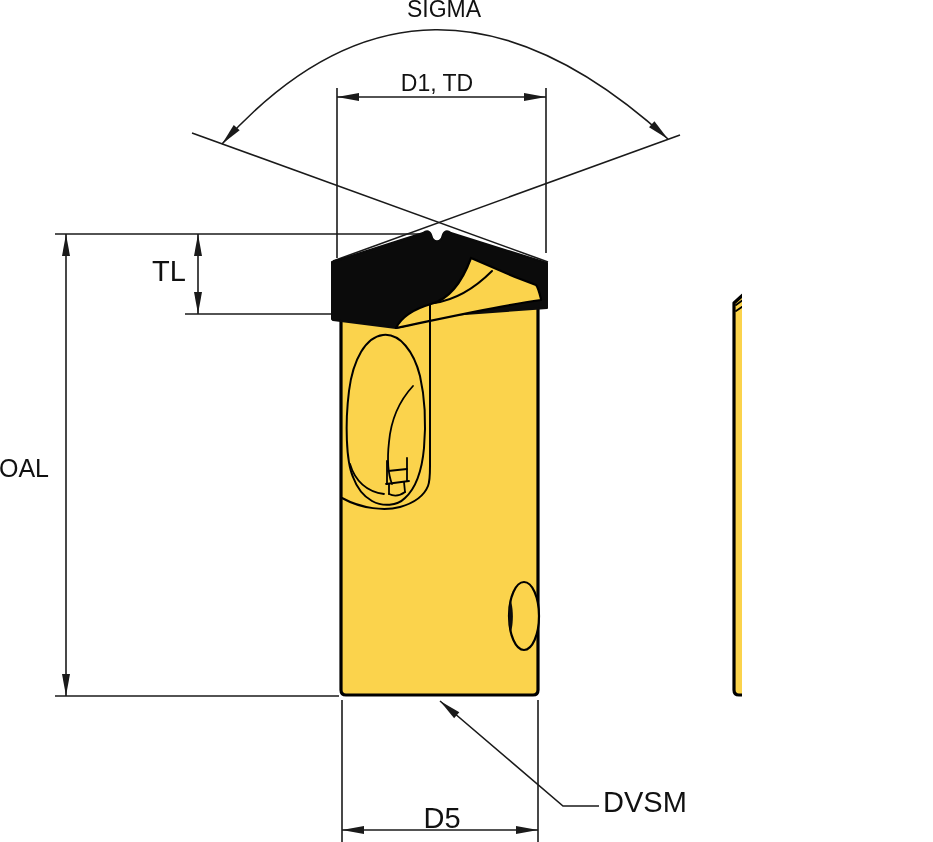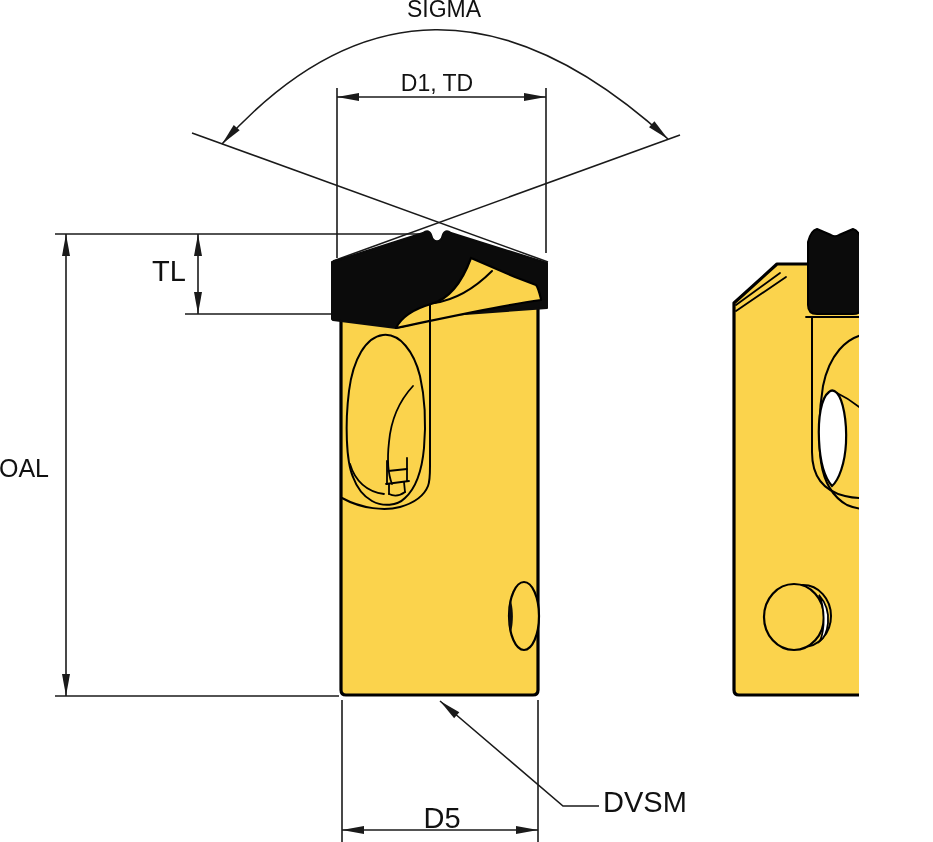--- a/index.html
+++ b/index.html
@@ -1,16 +1,16 @@
 <!DOCTYPE html>
 <html><head>
 <meta charset="utf-8">
 <style>
   html,body{margin:0;padding:0;background:#fff;}
-  .stage{position:relative;width:859px;height:842px;background:#fff;overflow:hidden;}
+  .stage{position:relative;width:742px;height:842px;background:#fff;overflow:hidden;}
   svg{display:block;}
   .dim{stroke:#1a1a1a;stroke-width:1.6;fill:none;}
   .outline{stroke:#000;stroke-width:3.2;stroke-linejoin:round;}
   .detail{stroke:#000;stroke-width:2;fill:none;stroke-linecap:round;}
   .thin{stroke:#000;stroke-width:1.8;fill:none;stroke-linecap:round;}
   .lbl{font-family:"Liberation Sans","DejaVu Sans",sans-serif;fill:#111;}
   .lbl-sm{font-size:23px;}
   .lbl-lg{font-size:29px;}
   .lbl-md{font-size:25px;}
 </style>

